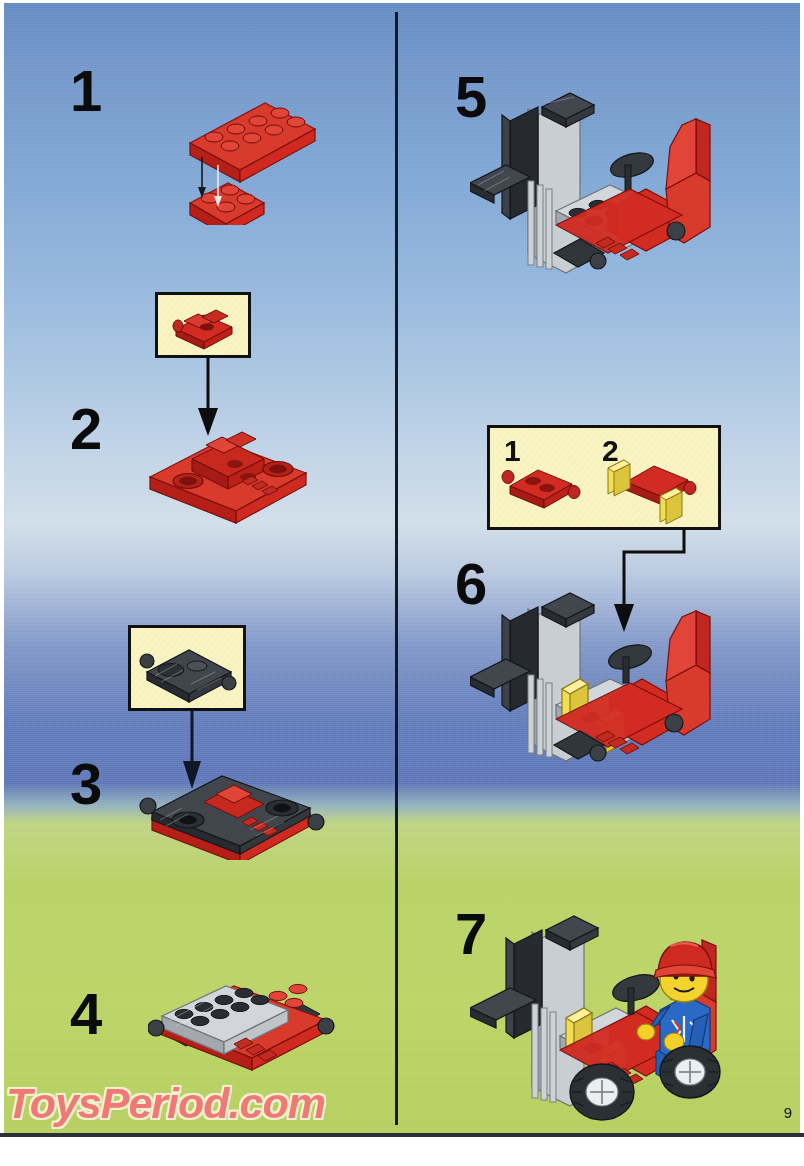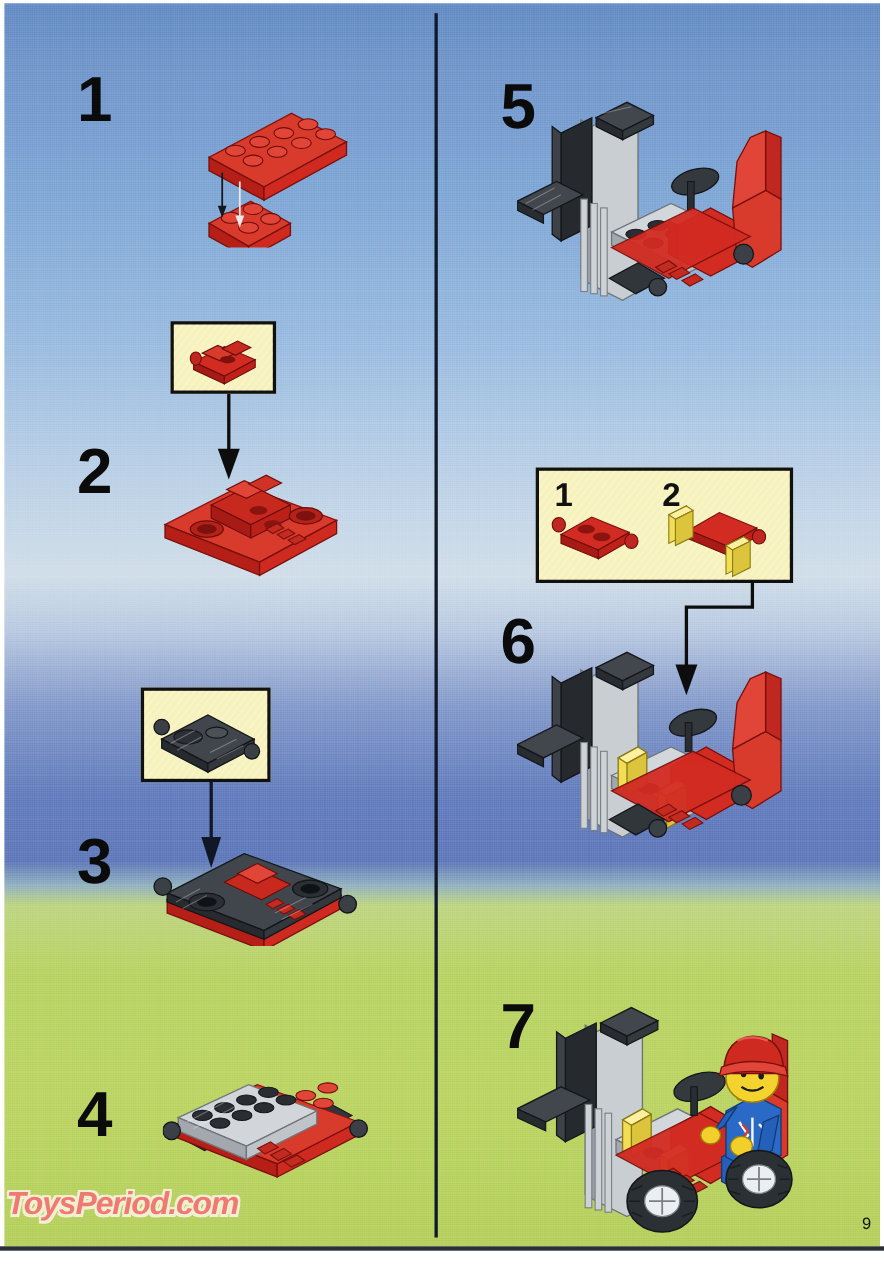--- a/index.html
+++ b/index.html
@@ -53,21 +53,21 @@
   
   .callout{ position:absolute; z-index:7; background:#f7f2bc; border:3px solid #111; }
   .callout .cgrain{ position:absolute; inset:0; opacity:.35;
      background:repeating-linear-gradient(-52deg, rgba(255,255,255,.55) 0 2px, rgba(0,0,0,0) 2px 5px); }
   .subnum{ position:absolute; z-index:3; font-weight:bold; color:#111;
      font-family:"Liberation Sans", sans-serif; font-size:30px; line-height:30px;}
 
   .wm{
     position:absolute; left:6px; top:1079px; z-index:20;
     font-family:"Liberation Sans", sans-serif; font-weight:bold; font-style:italic;
-    font-size:29px; letter-spacing:-1px; color:#f07a72;
+    font-size:43px; letter-spacing:-1px; color:#f07a72;
     text-shadow: 2px 0 0 #f3efd2, -2px 0 0 #f3efd2, 0 2px 0 #f3efd2, 0 -2px 0 #f3efd2,
                  2px 2px 0 #f3efd2, -2px -2px 0 #f3efd2, 2px -2px 0 #f3efd2, -2px 2px 0 #f3efd2;
     text-align: center;
   }
   .pageno{ position:absolute; right:12px; top:1104px; z-index:20; font-size:15px; color:#111;
            font-family:"Liberation Sans", sans-serif;}
   .svgwrap{ position:absolute; z-index:7; }
 </style>
 </head>
 <body>

